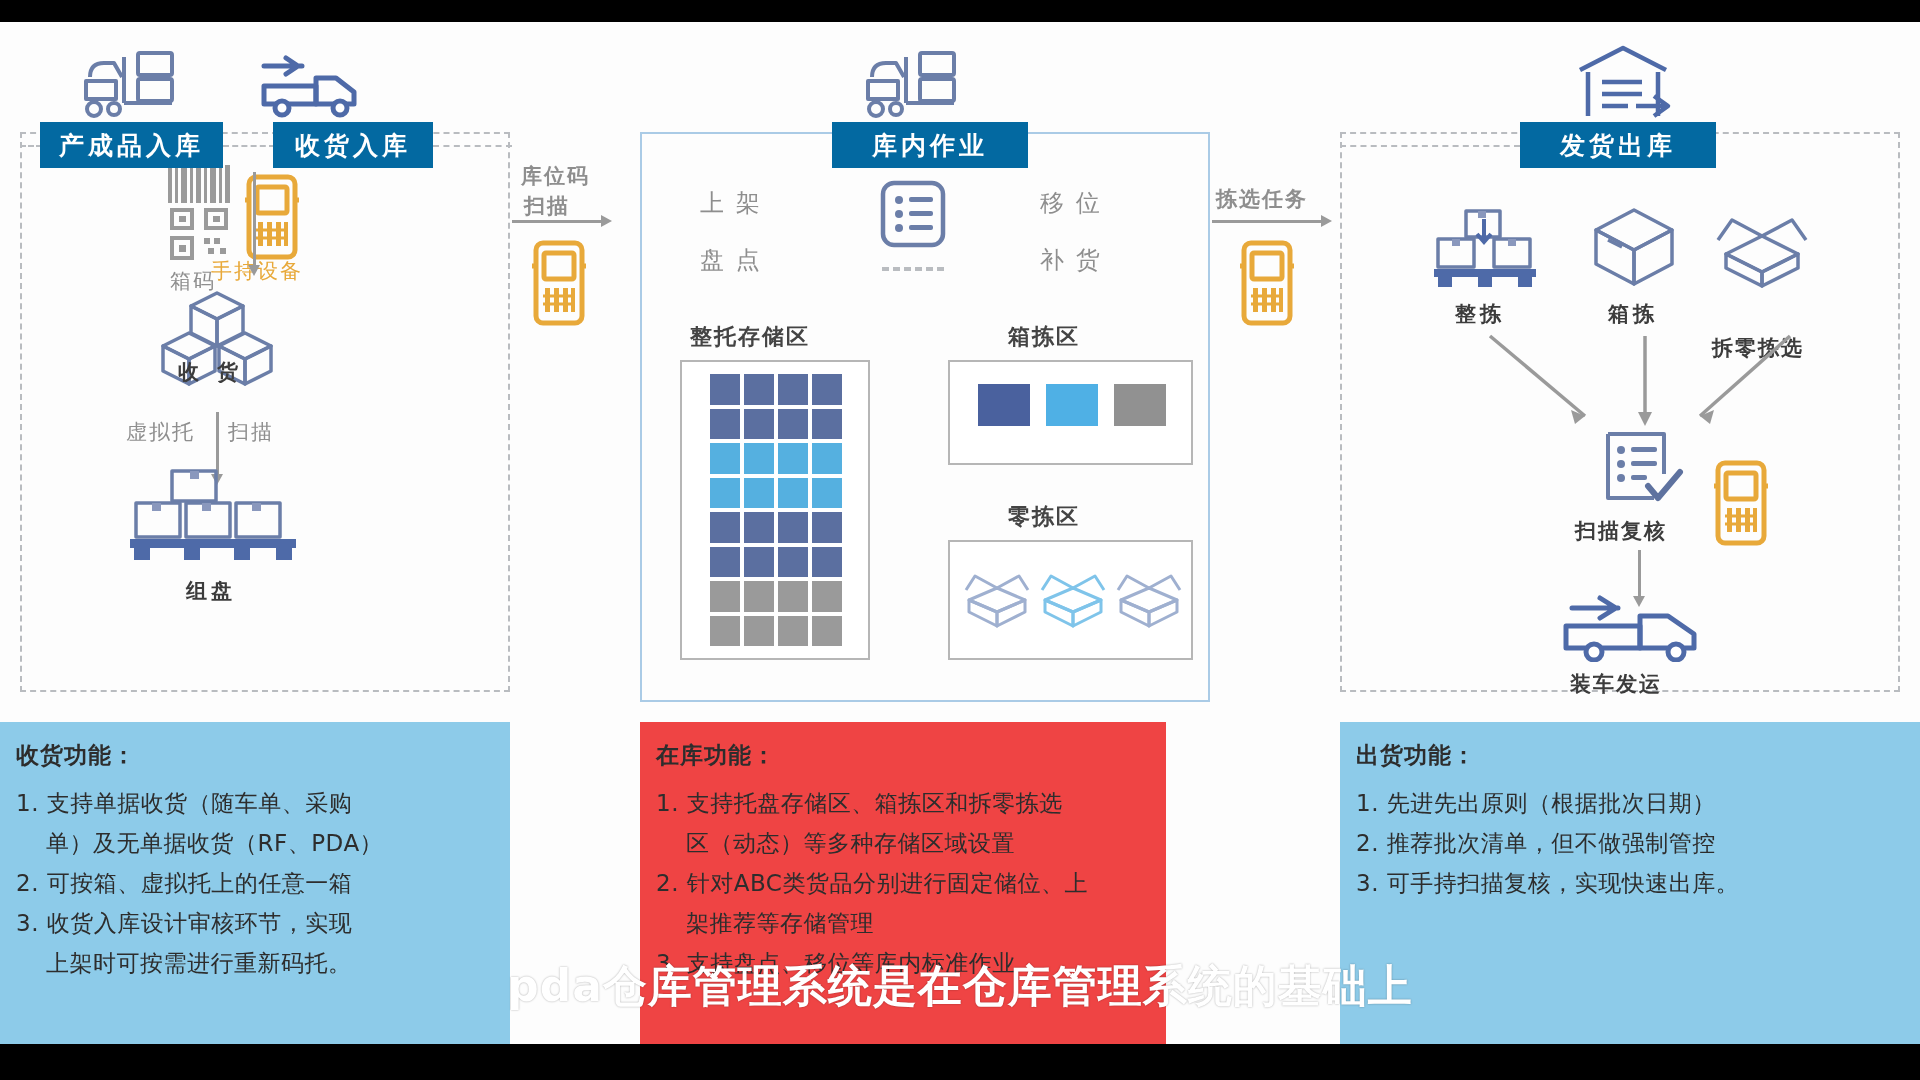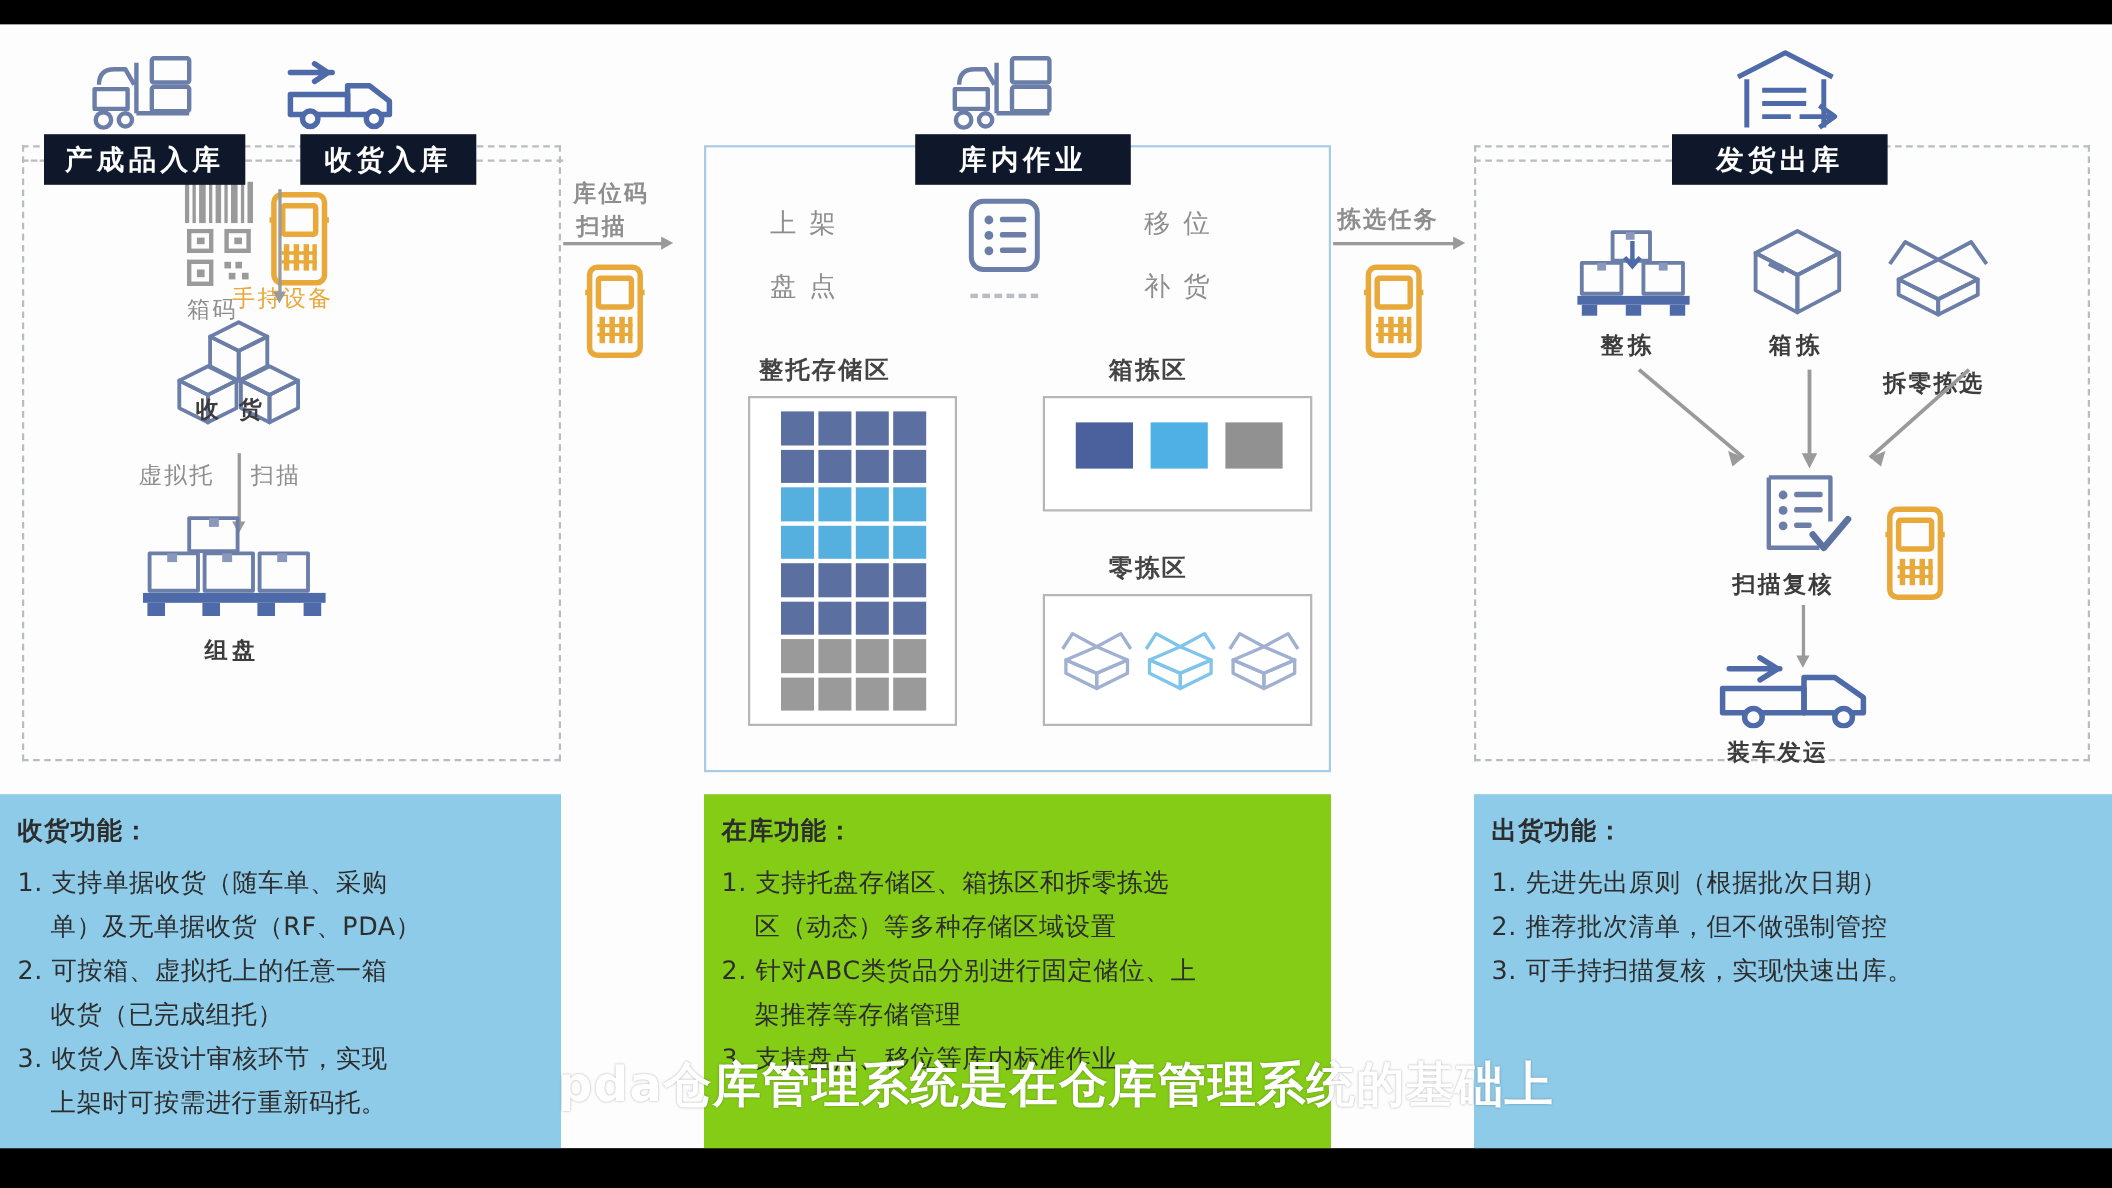--- a/index.html
+++ b/index.html
@@ -10,21 +10,21 @@
 
   
   .bar { position:absolute; left:0; width:1920px; background:#000; z-index:40; }
   .bar.top { top:0; height:22px; }
   .bar.bottom { bottom:0; height:36px; }
 
   #canvas { position:absolute; left:0; top:22px; width:1920px; height:1022px; background:#fdfdfd; }
 
   
   .hdr-chip {
-    position:absolute; background:#0f172a; color:#fff;
+    position:absolute; background:#0369a1; color:#fff;
     font-size:25px; font-weight:700; letter-spacing:4px;
     display:flex; align-items:center; justify-content:center;
     height:46px; z-index:12;
   }
   .dashbox {
     position:absolute; border:2px dashed #b9bcc0; background:transparent;
   }
   .solidbox {
     position:absolute; border:2px solid #aacbe6; background:transparent;
   }
@@ -509,25 +509,24 @@
         <circle cx="116" cy="62" r="8" fill="#fff" stroke="#4e6aa8" stroke-width="5"></circle>
       </svg>
     </div>
     <div class="lbl navy" style="left:1570px; top:648px; letter-spacing:2px;">装车发运</div>
 
     <div class="txtpanel" id="panel0" style="left: 0px; top: 700px; width: 510px; height: 322px; background: rgb(141, 203, 233);">
         <h4>收货功能：</h4>
         <div class="ln">1. 支持单据收货（随车单、采购</div>
         <div class="ln ind">单）及无单据收货（RF、PDA）</div>
         <div class="ln">2. 可按箱、虚拟托上的任意一箱</div>
-        <div class="ln ind">收货（已完成组托）</div>
         <div class="ln">3. 收货入库设计审核环节，实现</div>
         <div class="ln ind">上架时可按需进行重新码托。</div>
       </div>
-    <div class="txtpanel" id="panel1" style="left: 640px; top: 700px; width: 570px; height: 322px; background: #84cc16;">
+    <div class="txtpanel" id="panel1" style="left: 640px; top: 700px; width: 526px; height: 322px; background: #ef4444;">
         <h4>在库功能：</h4>
         <div class="ln">1.  支持托盘存储区、箱拣区和拆零拣选</div>
         <div class="ln ind">区（动态）等多种存储区域设置</div>
         <div class="ln">2.  针对ABC类货品分别进行固定储位、上</div>
         <div class="ln ind">架推荐等存储管理</div>
         <div class="ln">3.  支持盘点、移位等库内标准作业</div>
       </div>
     <div class="txtpanel" id="panel2" style="left: 1340px; top: 700px; width: 580px; height: 322px; background: rgb(141, 203, 233);">
         <h4>出货功能：</h4>
         <div class="ln">1. 先进先出原则（根据批次日期）</div>

